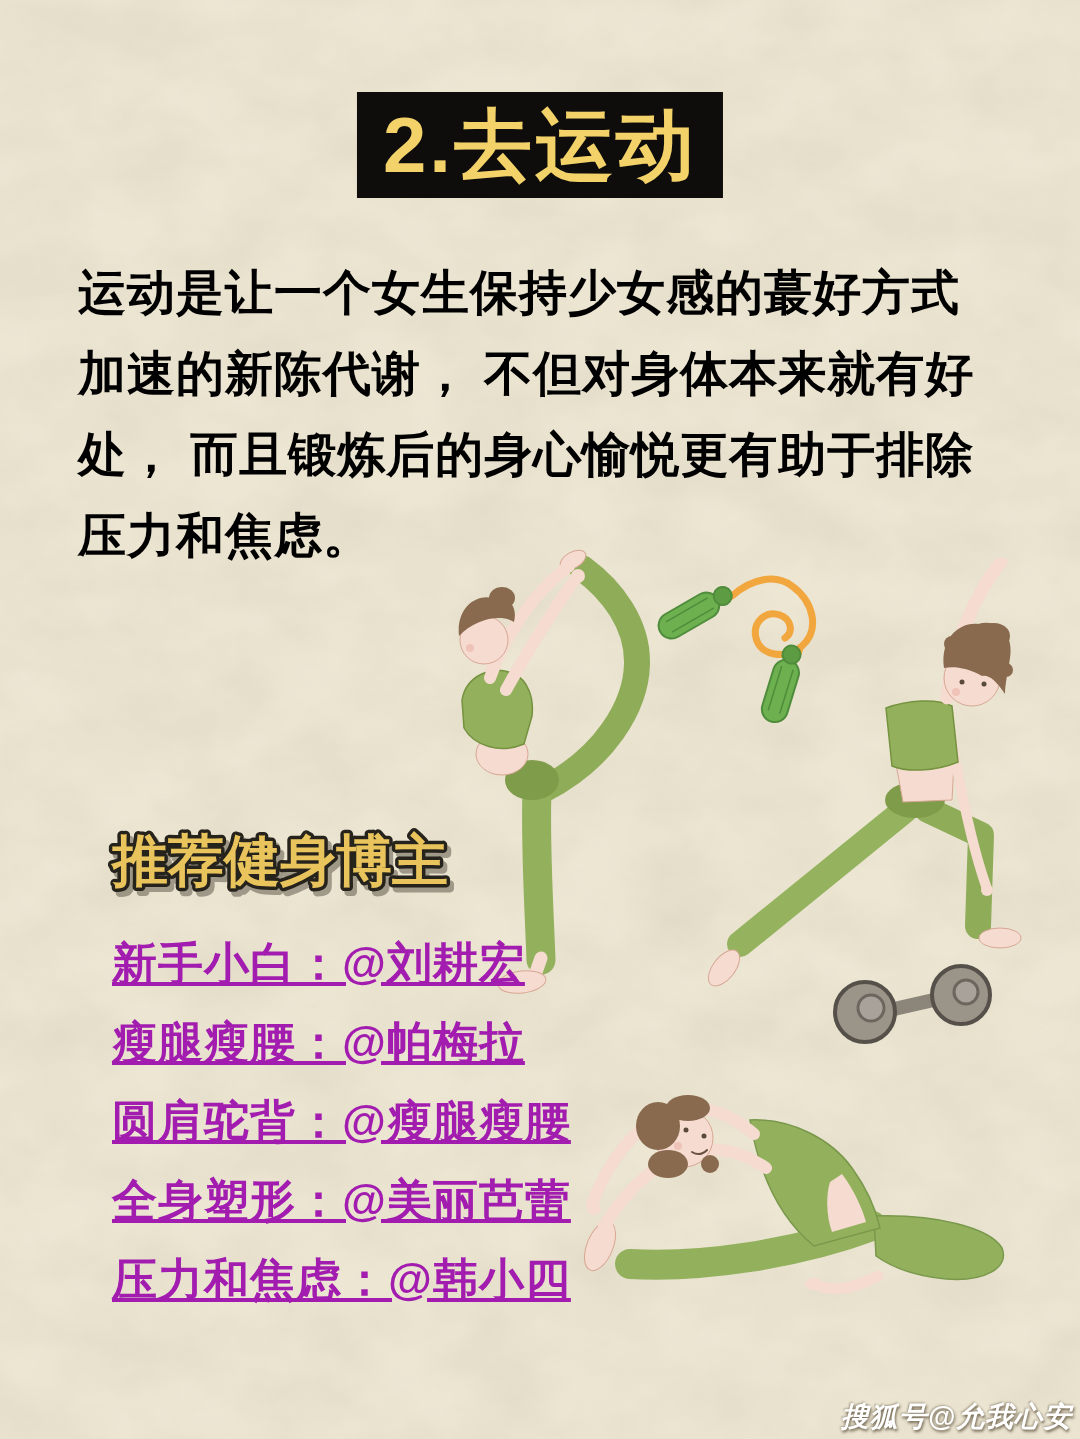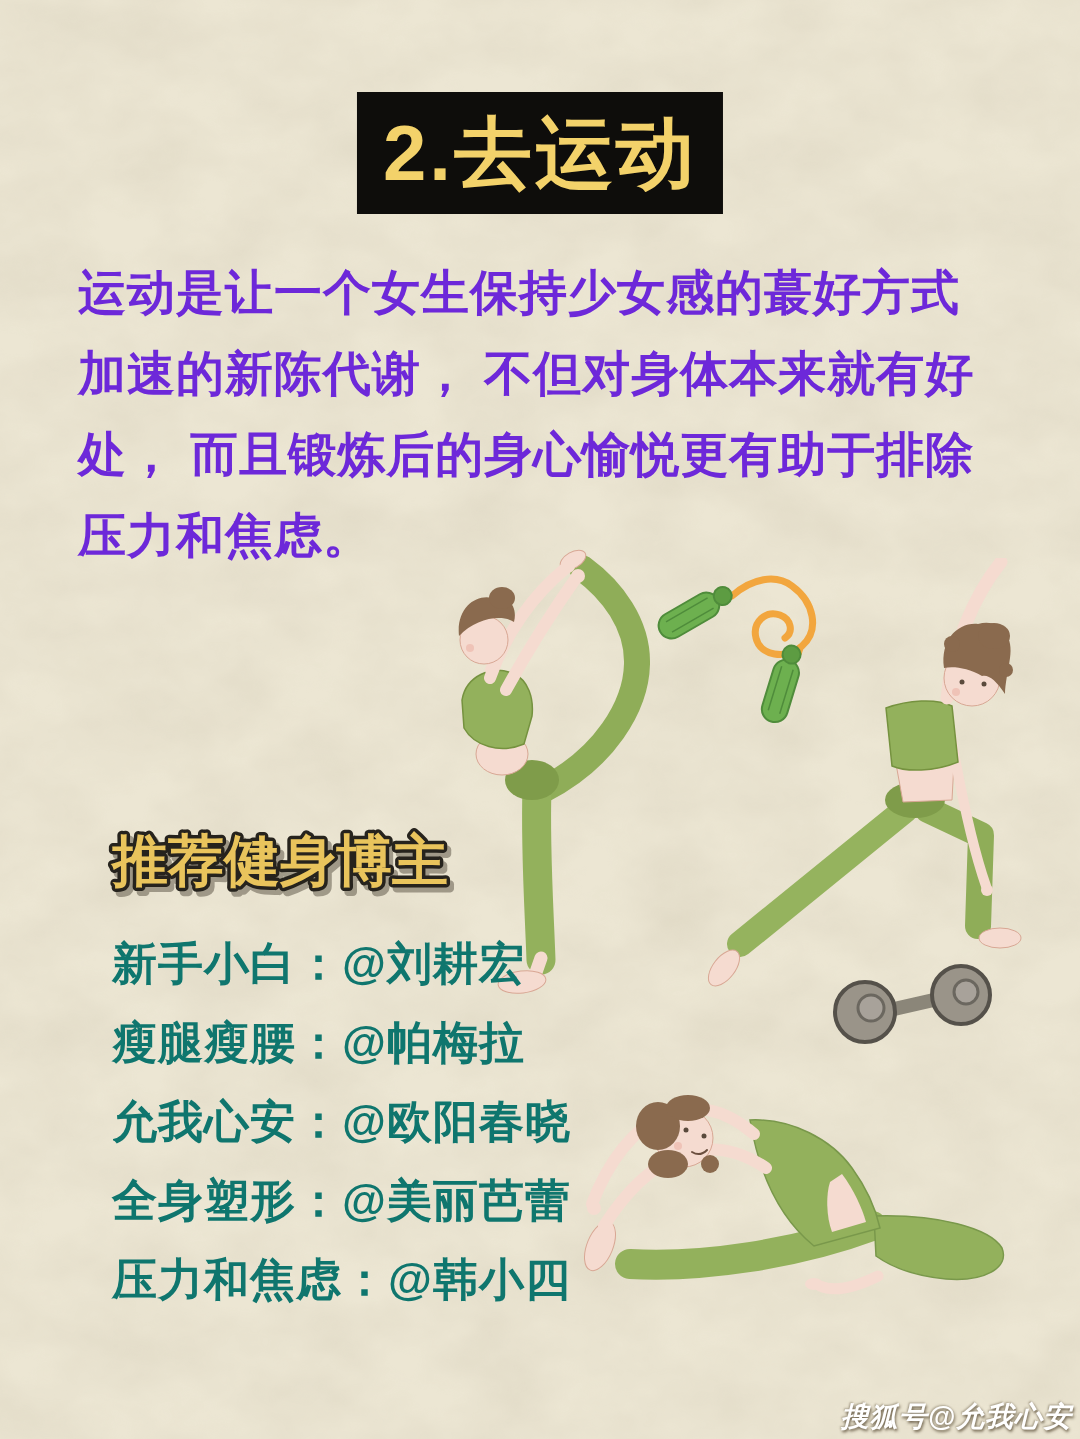--- a/index.html
+++ b/index.html
@@ -10,38 +10,38 @@
     background:#ece6d3;
     overflow:hidden;
     font-family:"Liberation Sans","DejaVu Sans",sans-serif;
   }
   .texture{position:absolute;inset:0;pointer-events:none;}
   
   .title-box{
     position:absolute;top:92px;left:50%;transform:translateX(-50%);
     background:#0e0d0b;color:#f3d26a;
     font-size:78px;font-weight:bold;line-height:106px;
-    padding:8px 26px;letter-spacing:3px;white-space:nowrap;
+    padding:0 26px;letter-spacing:3px;white-space:nowrap;
   }
   
   .body-text{
     position:absolute;left:78px;right:70px;top:252px;
-    color:#6d28d9;font-size:48px;font-weight:bold;
+    color:#000000;font-size:48px;font-weight:bold;
   }
   .body-text .line{height:81px;line-height:81px;letter-spacing:1px;white-space:nowrap;}
   
   .heading-svg{position:absolute;left:98px;top:818px;filter:drop-shadow(4px 5px 0 rgba(40,32,18,.38));}
   .heading-svg text{
     font-family:"Liberation Sans","DejaVu Sans",sans-serif;
     font-weight:bold;font-size:56px;
     fill:#e9c45c;stroke:#26231d;stroke-width:7px;
     paint-order:stroke;stroke-linejoin:round;
   }
   
-  .blogger-list{position:absolute;left:112px;top:928px;color:#0f766e;}
+  .blogger-list{position:absolute;left:112px;top:928px;color:#a21caf;text-decoration:underline;}
   .blogger-list .item{
     height:79px;line-height:72px;
     font-size:45px;font-weight:bold;letter-spacing:1px;white-space:nowrap;
   }
   
   .watermark{
     position:absolute;right:8px;top:1398px;
     color:#ffffff;font-size:28px;font-weight:bold;letter-spacing:1px;
     text-shadow:1px 2px 3px rgba(90,78,55,.85), -1px -1px 2px rgba(90,78,55,.4);
     font-style:italic;
@@ -180,20 +180,20 @@
     <circle cx="136" cy="78" r="4" fill="#eebdb0" opacity="0.8"></circle>
   </svg>
 
   <svg class="heading-svg" width="400" height="84" viewBox="0 0 400 84">
     <text x="14" y="62">推荐健身博主</text>
   </svg>
 
   <div class="blogger-list">
     <div class="item">新手小白：@刘耕宏</div>
     <div class="item">瘦腿瘦腰：@帕梅拉</div>
-    <div class="item">允我心安：@欧阳春晓</div>
+    <div class="item">圆肩驼背：@瘦腿瘦腰</div>
     <div class="item">全身塑形：@美丽芭蕾</div>
     <div class="item">压力和焦虑：@韩小四</div>
   </div>
 
   <div class="watermark">搜狐号@允我心安</div>
 
 </div>
 
 </body></html>

